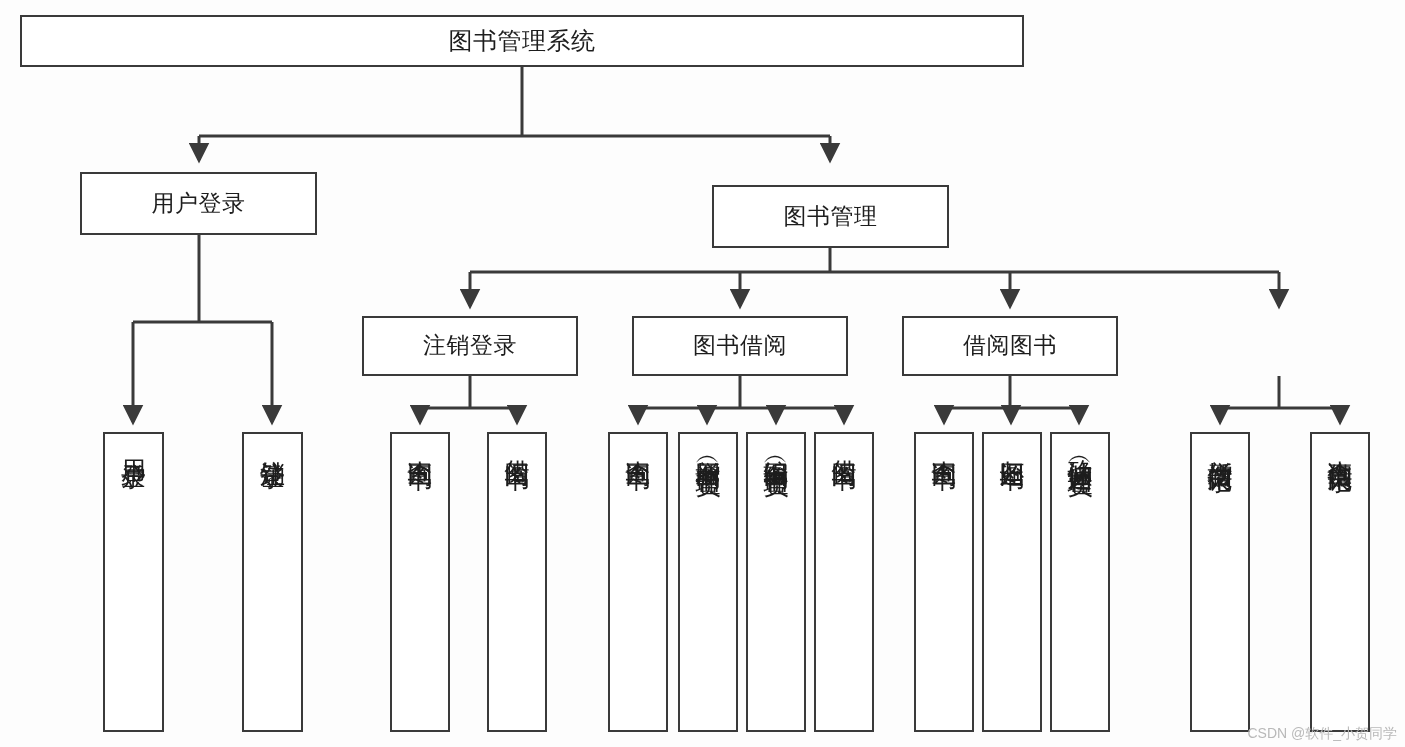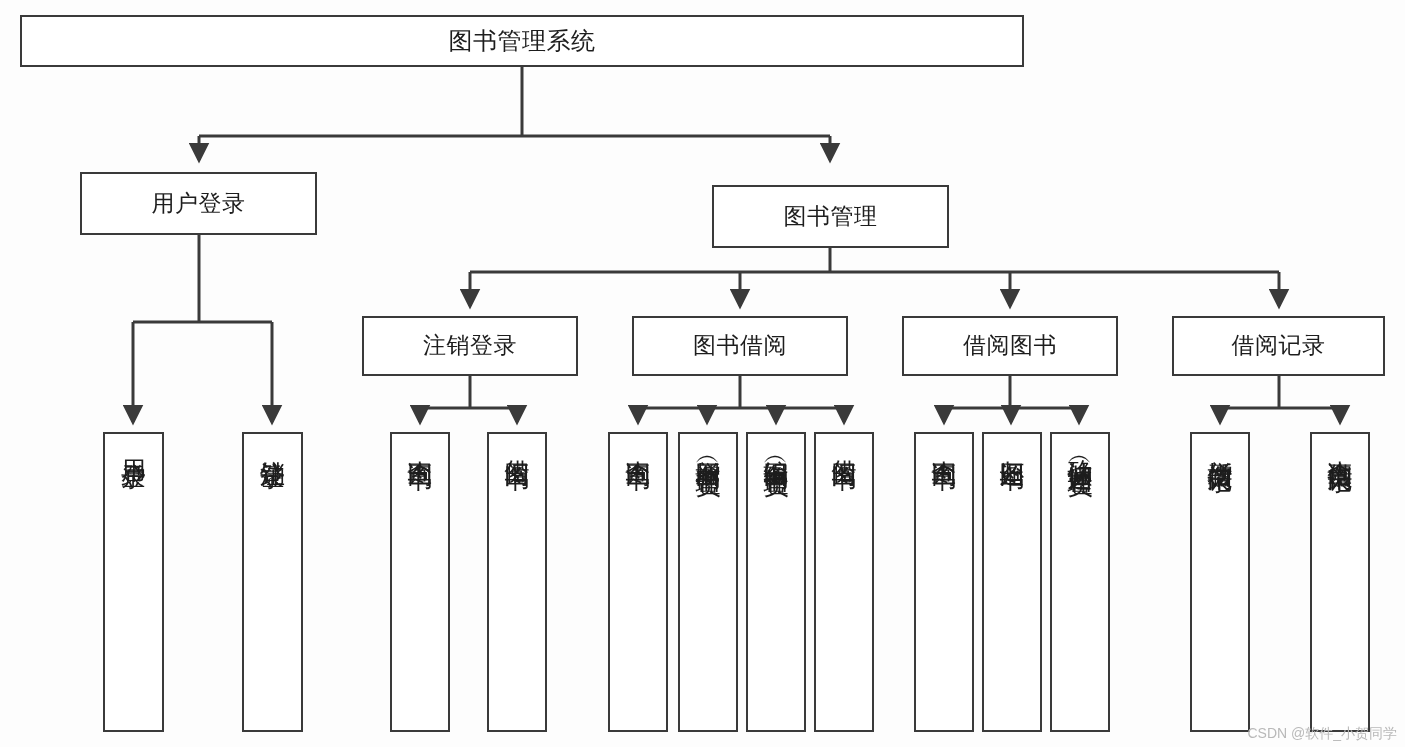--- a/index.html
+++ b/index.html
@@ -122,23 +122,20 @@
 
   <div class="node h-node" style="left:362px;top:316px;width:216px;height:60px;">
     <span class="lbl">注销登录</span>
   </div>
   <div class="node h-node" style="left:632px;top:316px;width:216px;height:60px;">
     <span class="lbl">图书借阅</span>
   </div>
   <div class="node h-node" style="left:902px;top:316px;width:216px;height:60px;">
     <span class="lbl">借阅图书</span>
   </div>
-  <div class="node h-node" style="left:1172px;top:316px;width:213px;height:60px;">
-    <span class="lbl">借阅记录</span>
-  </div>
 
   <div class="node v-node" style="left:103px;top:432px;width:61px;height:300px;">
     <span class="lbl">用户登录</span>
   </div>
   <div class="node v-node" style="left:242px;top:432px;width:61px;height:300px;">
     <span class="lbl">注销登录</span>
   </div>
 
   <div class="node v-node" style="left:390px;top:432px;width:60px;height:300px;">
     <span class="lbl">查询图书</span>

